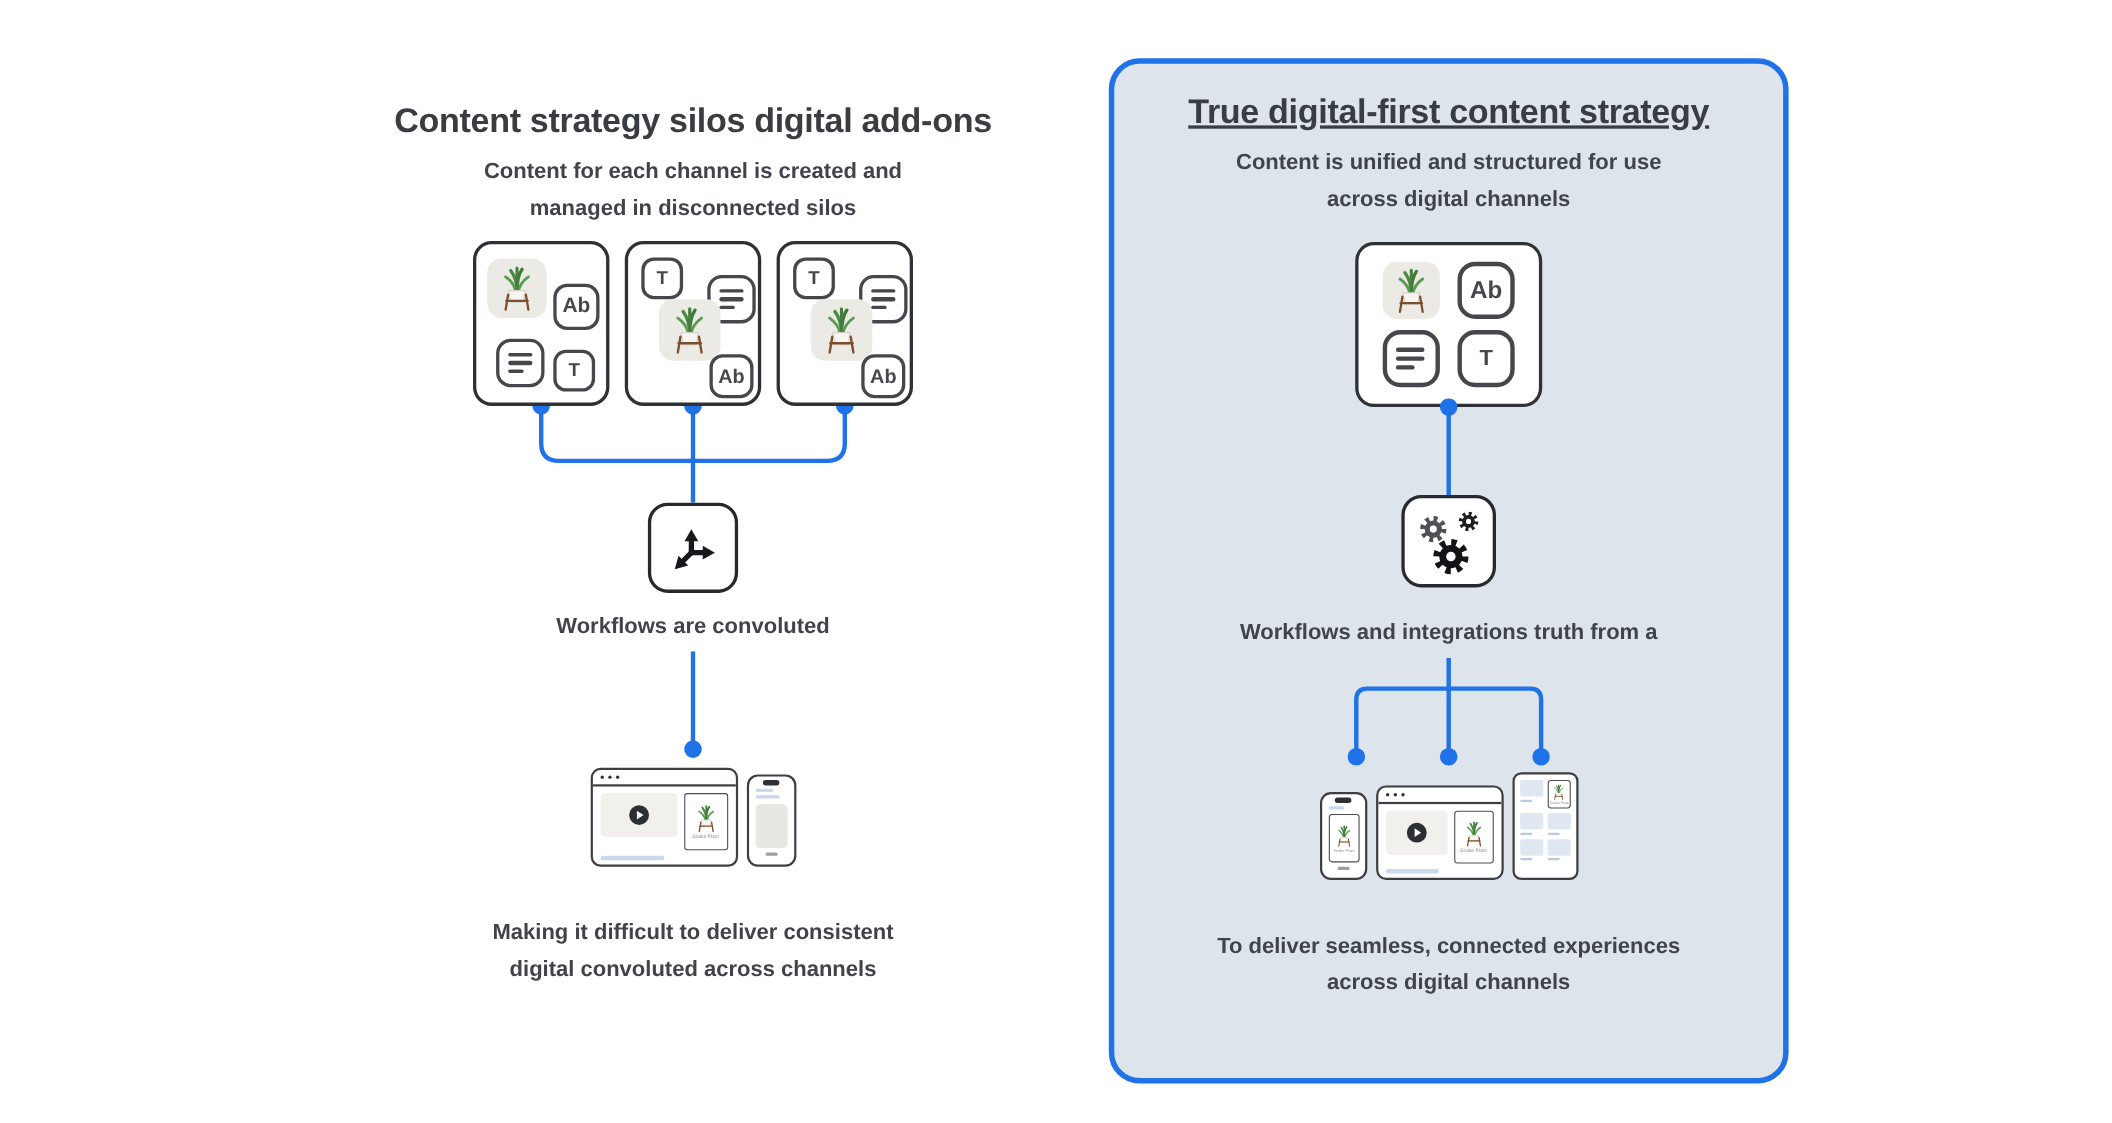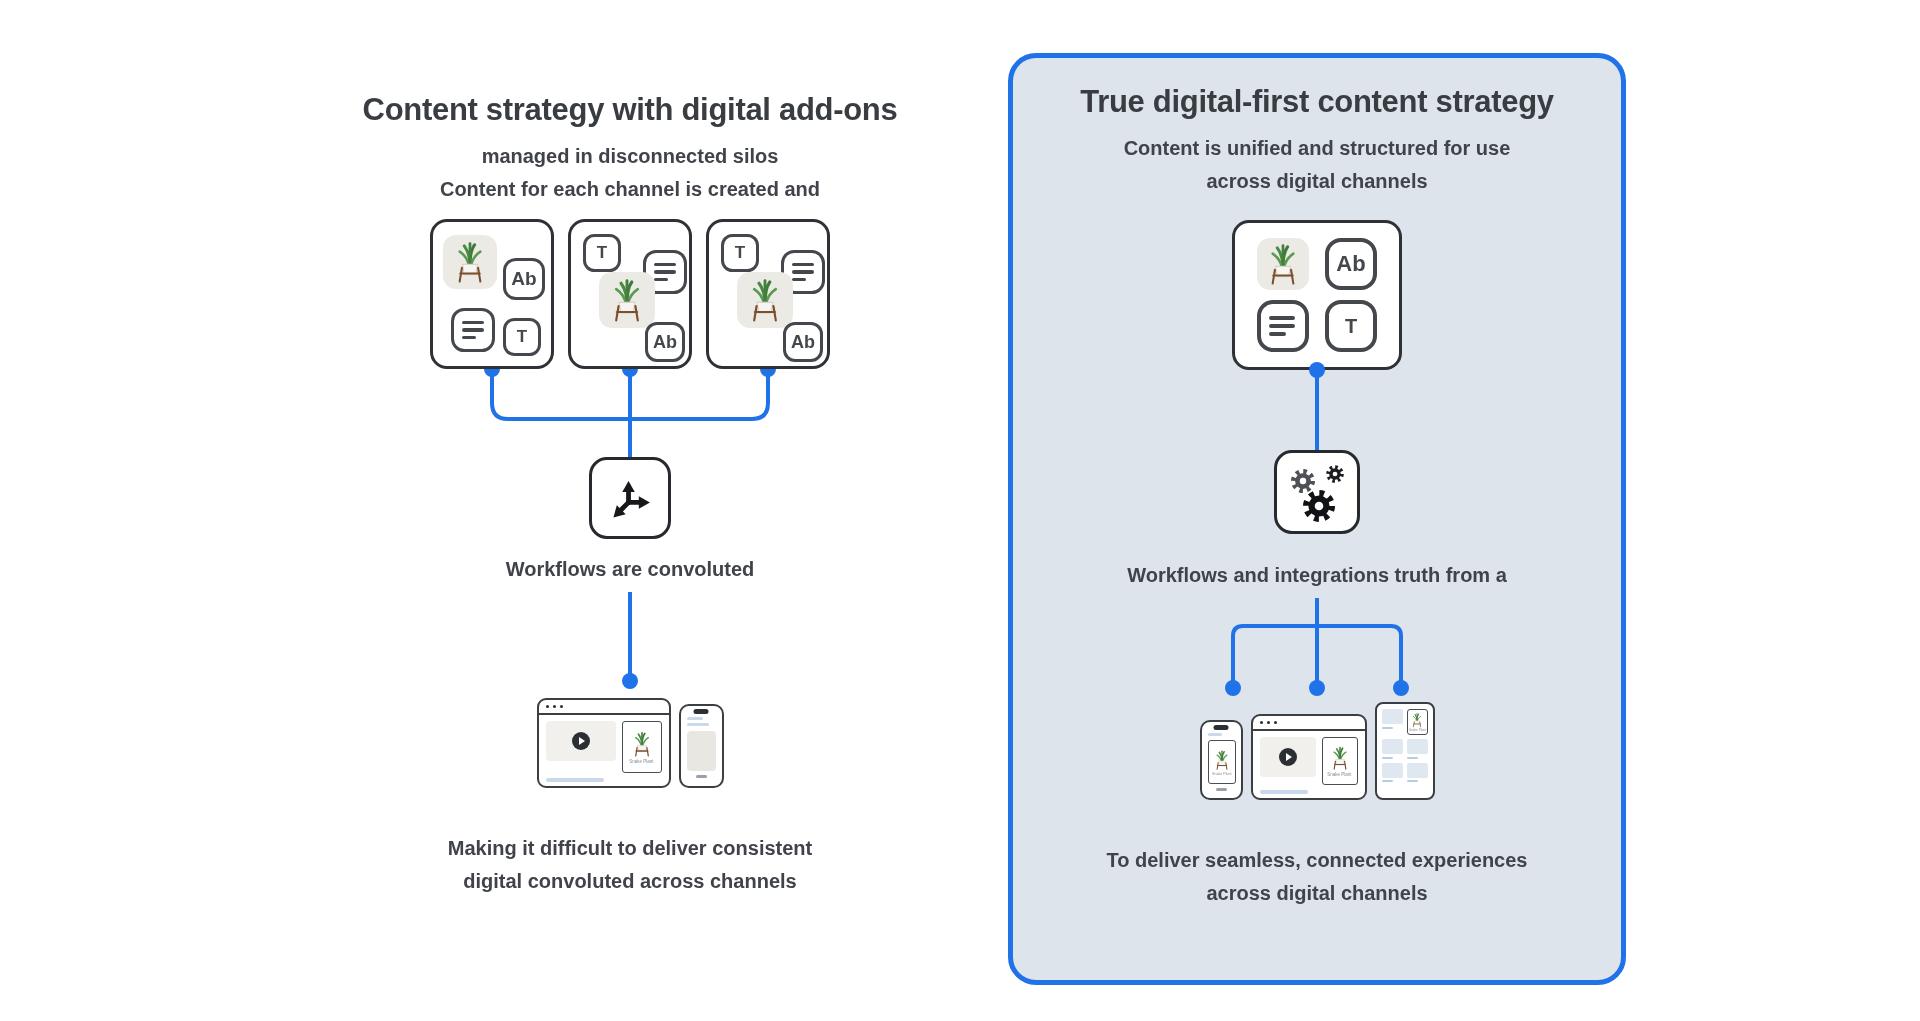--- a/index.html
+++ b/index.html
@@ -11,21 +11,21 @@
   .caption { font-size:20px; font-weight:600; color:#40444a; line-height:33px; text-align:center; }
   .caption span { display:block; }
 
   
   .left-col { position:absolute; left:330px; top:72px; width:600px; display:flex; flex-direction:column; align-items:center; }
   .right-panel { position:absolute; left:1008px; top:53px; width:618px; height:932px;
                  background:#dde4ec; border:5px solid #1f72e8; border-radius:28px;
                  display:flex; flex-direction:column; align-items:center; }
 
   .left-col .diagram-title { margin-top:20px; }
-  .right-panel .diagram-title { margin-top:26px; }
+  .right-panel .diagram-title { margin-top:26px;text-decoration:underline; }
   .subtitle { margin-top:12px; }
 
   
   .boxes-row { margin-top:13px; display:flex; gap:14px; }
   .channel-box { position:relative; width:124px; height:150px; background:#fff;
                  border:3px solid #2e3135; border-radius:17px; }
   .tile-plant { position:absolute; background:#eceae5; border-radius:13px;
                 display:flex; align-items:center; justify-content:center; }
   .badge { position:absolute; border:3.5px solid #44474c; border-radius:30%;
            display:flex; align-items:center; justify-content:center;
@@ -128,25 +128,25 @@
       <circle cx="20" cy="20" r="12.5" fill="none" stroke="currentColor" stroke-width="7" stroke-dasharray="4.6 5.21"></circle>
       <circle cx="20" cy="20" r="10.5" fill="currentColor"></circle>
       <circle cx="20" cy="20" r="4.3" fill="#ffffff"></circle>
     </symbol>
   </defs>
 </svg>
 
 <div class="canvas">
 
   <section class="left-col">
-    <h2 class="diagram-title">Content strategy with digital add-ons</h2>
+    <h2 class="diagram-title">Content strategy silos digital add-ons</h2>
 
     <div class="caption subtitle">
+      <span>Content for each channel is created and</span>
       <span>managed in disconnected silos</span>
-      <span>Content for each channel is created and</span>
     </div>
 
     <div class="boxes-row">
       <div class="channel-box vA">
         <div class="tile-plant">
           <svg class="plant-svg" width="46" height="46">
               <use href="#plant-sym"></use>
             </svg>
         </div>
         <div class="badge badge-ab">Ab</div>

